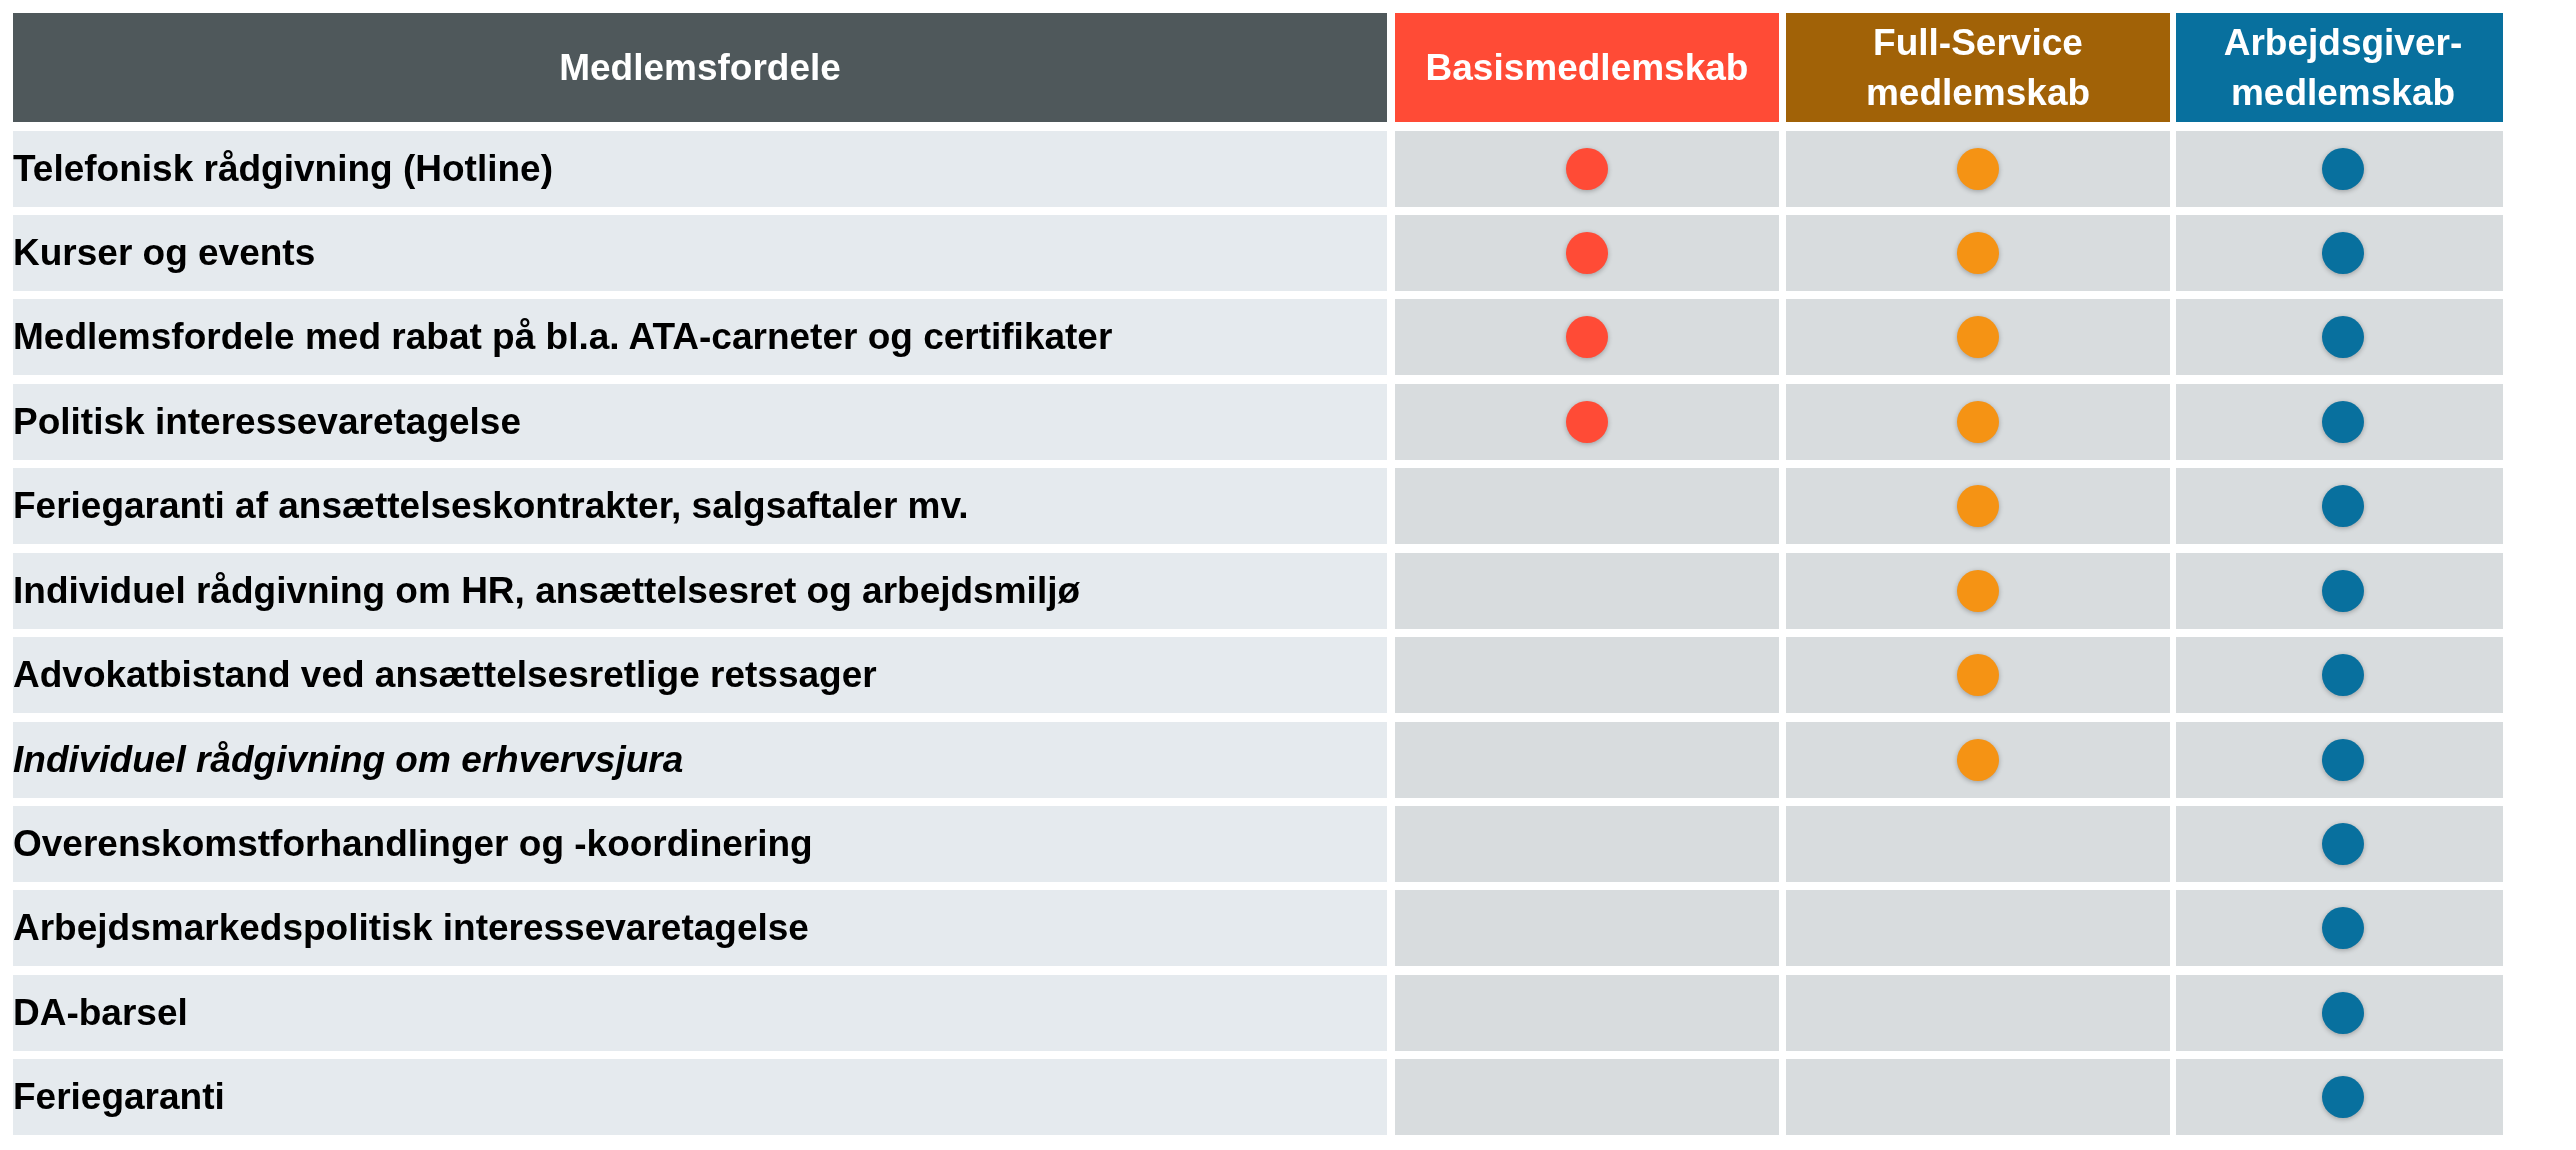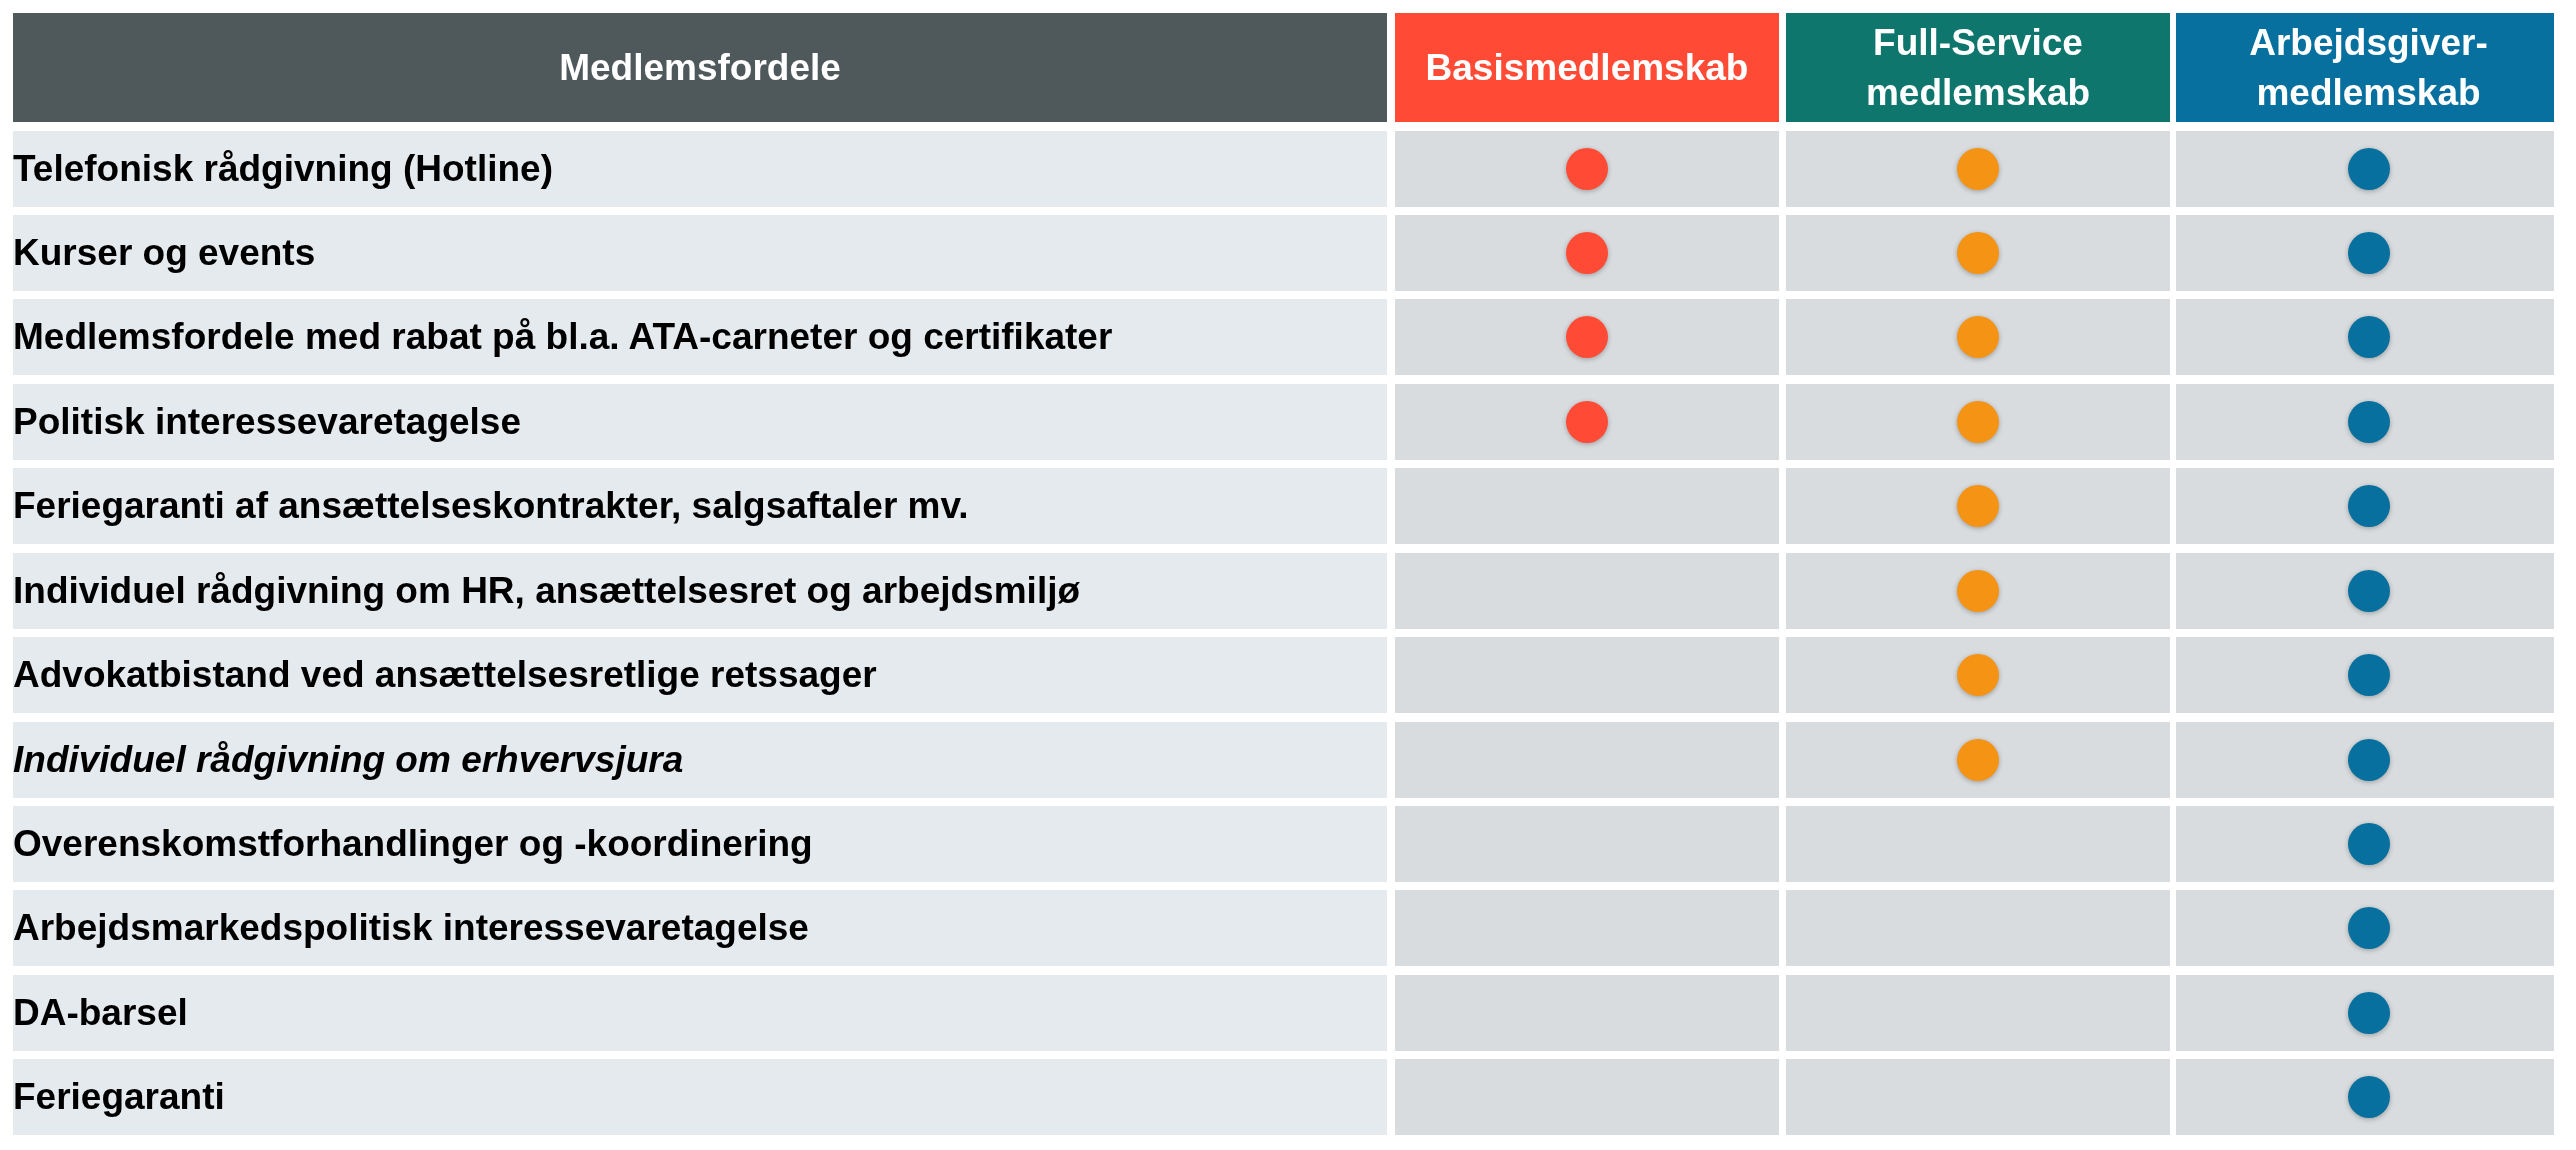--- a/index.html
+++ b/index.html
@@ -5,26 +5,26 @@
   html, body { margin: 0; padding: 0; background: #ffffff; }
   body { width: 2576px; height: 1150px; position: relative; overflow: hidden;
          font-family: "Liberation Sans", "DejaVu Sans", sans-serif; }
   .table { position: absolute; left: 13px; top: 13px; width: 2550px; }
   .row { position: absolute; left: 0; height: 76px; width: 2550px; }
   .hdr { top: 0; height: 109px; }
   .cell { position: absolute; top: 0; height: 100%; box-sizing: border-box; }
   .c0 { left: 0; width: 1374px; }
   .c1 { left: 1382px; width: 384px; }
   .c2 { left: 1773px; width: 384px; }
-  .c3 { left: 2163px; width: 378px; padding-left: 7px; }
+  .c3 { left: 2163px; width: 327px; padding-left: 7px; }
   .hdr .cell { display: flex; align-items: center; justify-content: center; text-align: center;
                color: #ffffff; font-weight: bold; font-size: 37px; line-height: 50px; }
   .hdr .c0 { background: #4f585b; }
   .hdr .c1 { background: #ff4b36; }
-  .hdr .c2 { background: #0f766e; text-align: center; }
+  .hdr .c2 { background: #a16207; text-align: center; }
   .hdr .c3 { background: #08709e; }
   .body-row .c0 { background: #e5eaee; display: flex; align-items: center;
                   font-weight: bold; font-size: 37px; color: #000000; }
   .body-row .c1, .body-row .c2, .body-row .c3 { background: #d8dcde;
                   display: flex; align-items: center; justify-content: center; }
   .dot { width: 42px; height: 42px; border-radius: 50%;
          box-shadow: 0 1.3px 5.2px rgba(0,0,0,0.28); }
   .dot.hidden { visibility: hidden; }
   .hdr-label { white-space: pre-line; }
 </style>

